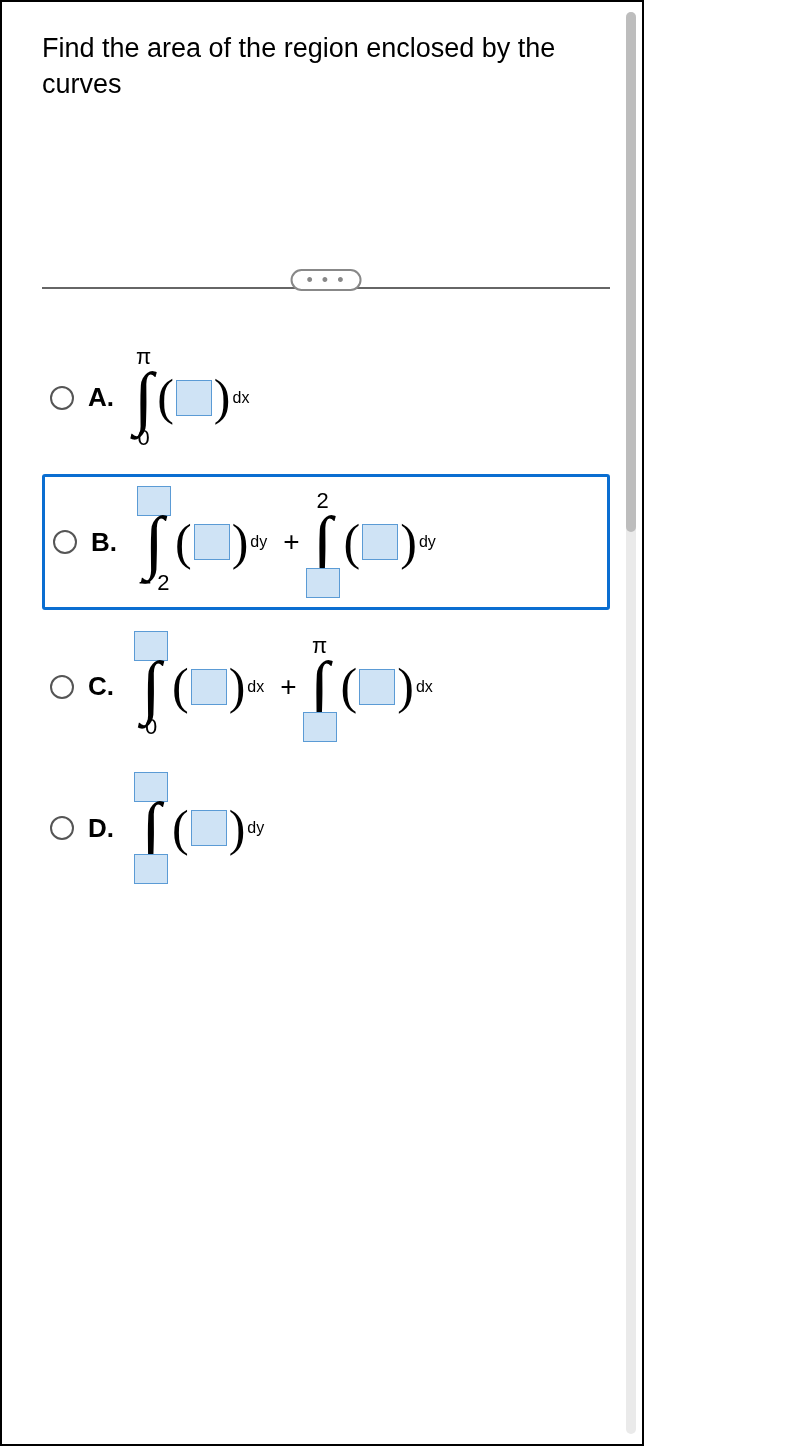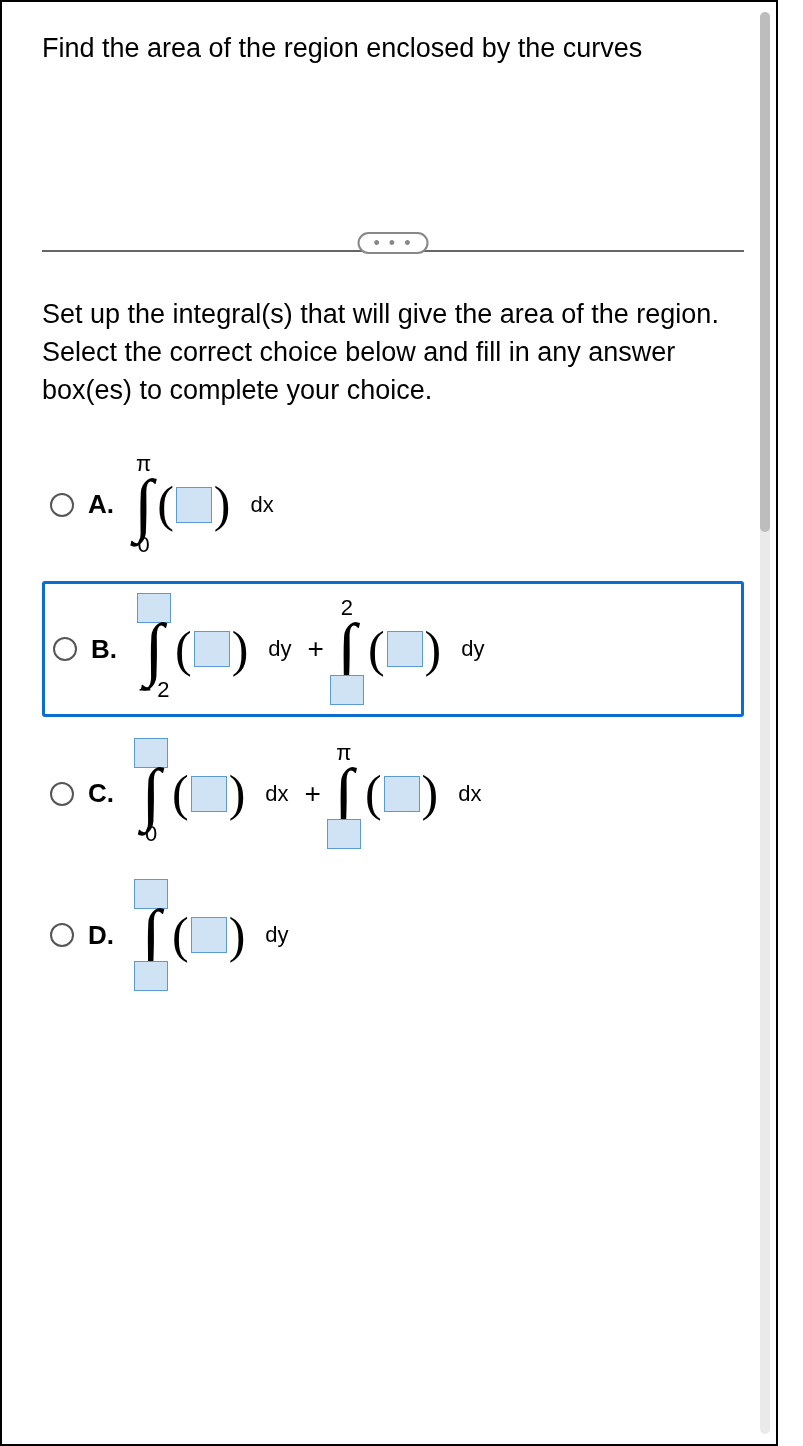--- a/index.html
+++ b/index.html
@@ -3,21 +3,21 @@
 <meta charset="utf-8">
 <style>
   * { box-sizing: border-box; }
   body {
     margin: 0;
     padding: 0;
     font-family: Arial, Helvetica, sans-serif;
     background: #fff;
   }
   .page {
-    width: 778px;
+    width: 644px;
     border: 2px solid #000;
     padding: 28px 32px 10px 40px;
     position: relative;
     min-height: 1446px;
   }
   .scrollbar {
     position: absolute;
     right: 6px;
     top: 10px;
     bottom: 10px;
@@ -135,22 +135,22 @@
   }
   .blank {
     width: 36px;
     height: 36px;
     background: #cfe3f5;
     border: 1px solid #5b9bd5;
     display: inline-block;
     vertical-align: middle;
   }
   .diff {
-    font-size: 22px;
-    margin-left: 18px;
+    font-size: 16px;
+    margin-left: 0;
     margin-right: 10px;
   }
   .plus {
     font-size: 28px;
     margin: 0 6px;
   }
   .limit-box .blank {
     width: 34px;
     height: 30px;
   }
@@ -166,21 +166,20 @@
 
   <div class="question">
     <span>Find the area of the region enclosed by the curves</span><br>
   </div>
 
   <div class="divider-wrap">
     <hr class="divider-line">
     <div class="divider-badge">• • •</div>
   </div>
 
-  <div class="instruction">Set up the integral(s) that will give the area of the region. Select the correct choice below and fill in any answer box(es) to complete your choice.</div>
 
   <div class="choices">
 
     <div class="choice">
       <div class="radio"></div>
       <div class="letter">A.</div>
       <div class="expr">
         <div class="integral">
           <div class="int-sign">
             <div class="limit">π</div>

